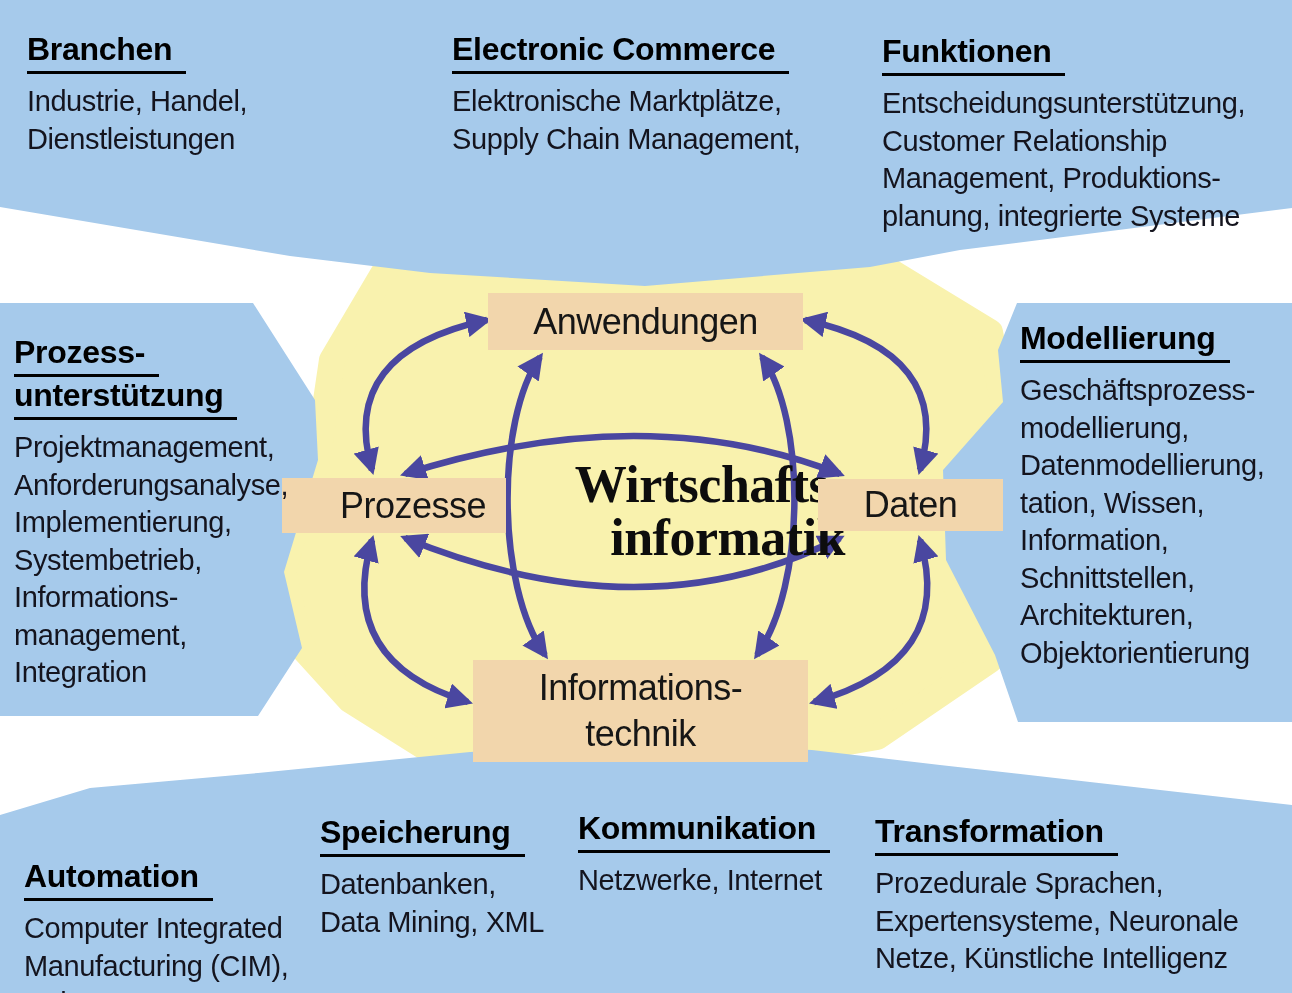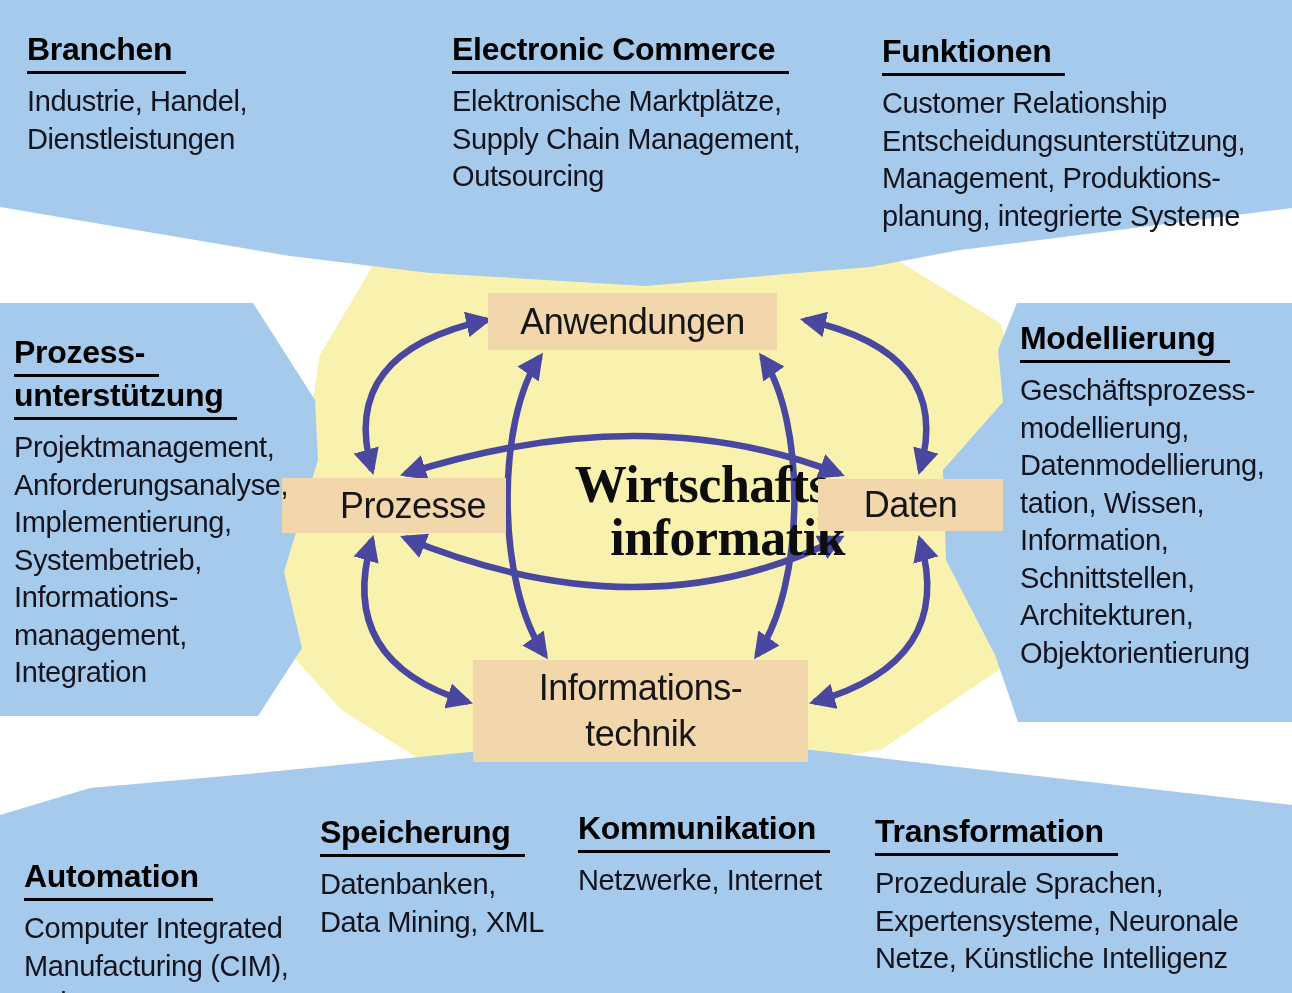--- a/index.html
+++ b/index.html
@@ -55,21 +55,21 @@
       <path d="M 372 540 Q 336 662 468 702" marker-start="url(#ah)" marker-end="url(#ah)"></path>
       <path d="M 920 540 Q 956 662 814 702" marker-start="url(#ah)" marker-end="url(#ah)"></path>
     </g>
   </svg>
 
   <div class="title">
     <div>Wirtschafts-</div>
     <div>informatik</div>
   </div>
 
-  <div class="node" style="left:488px;top:293px;width:289px;height:57px;">
+  <div class="node" style="left:488px;top:293px;width:315px;height:57px;">
     <span>Anwendungen</span>
   </div>
   <div class="node" style="left:282px;top:478px;width:186px;height:55px;padding-left:38px;">
     <span>Prozesse</span>
   </div>
   <div class="node" style="left:818px;top:479px;width:185px;height:52px;">
     <span>Daten</span>
   </div>
   <div class="node" style="left:473px;top:660px;width:335px;height:102px;">
     <span>Informations-</span>
@@ -86,31 +86,30 @@
     </div>
   </div>
 
   <div class="panel" style="left:452px;top:31px;">
     <div class="phead">
       <span>Electronic Commerce</span>
     </div>
     <div class="pbody">
       <div>Elektronische Marktplätze,</div>
       <div>Supply Chain Management,</div>
-      <div>Outsourcing</div>
     </div>
   </div>
 
   <div class="panel" style="left:882px;top:33px;">
     <div class="phead">
       <span>Funktionen</span>
     </div>
     <div class="pbody">
+      <div>Entscheidungsunterstützung,</div>
       <div>Customer Relationship</div>
-      <div>Entscheidungsunterstützung,</div>
       <div>Management, Produktions-</div>
       <div>planung, integrierte Systeme</div>
     </div>
   </div>
 
   <div class="panel" style="left:14px;top:334px;">
     <div class="phead">
       <div><span>Prozess-</span></div>
       <div><span>unterstützung</span></div>
     </div>

